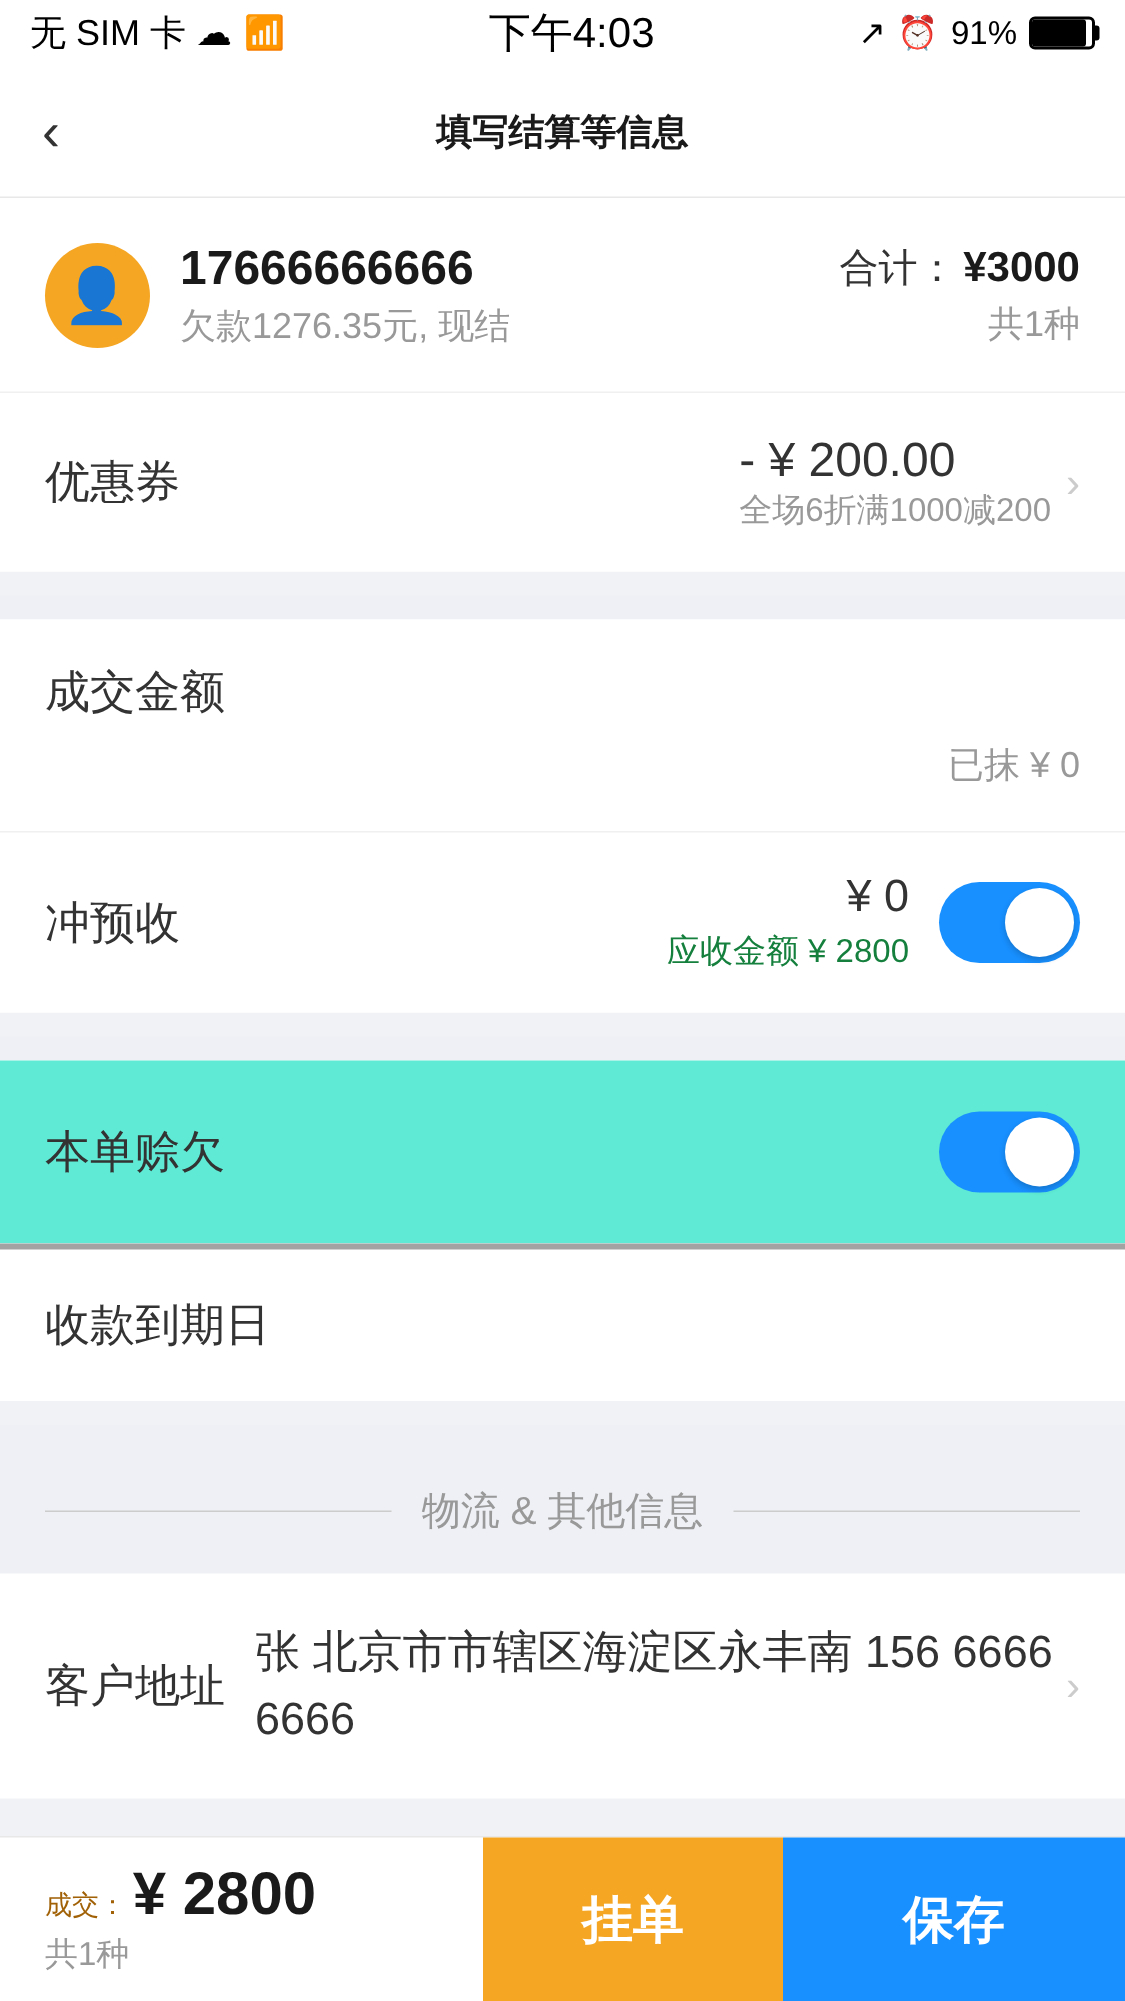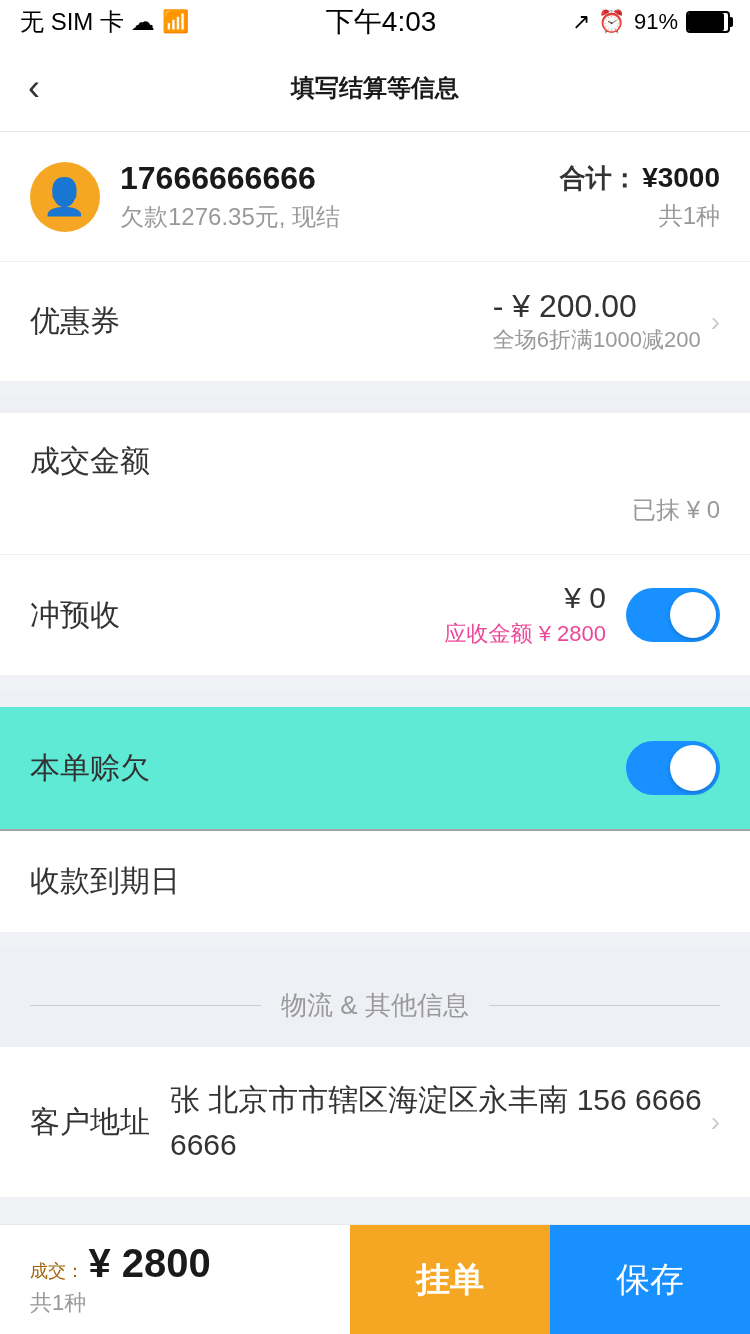--- a/index.html
+++ b/index.html
@@ -138,21 +138,20 @@
       font-size: 24px;
       color: #999;
       margin-top: 4px;
     }
     .customer-right {
       text-align: right;
     }
     .total-label {
       font-size: 26px;
       color: #333;
-      font-weight: bold;
     }
     .total-amount {
       font-size: 28px;
       color: #1a1a1a;
       font-weight: 600;
     }
     .total-count {
       font-size: 24px;
       color: #999;
       margin-top: 4px;
@@ -252,21 +251,21 @@
     .prereceive-amount {
       text-align: right;
     }
     .prereceive-value {
       font-size: 30px;
       color: #333;
       font-weight: 500;
     }
     .prereceive-sub {
       font-size: 22px;
-      color: #ec4899;
+      color: #15803d;
       margin-top: 4px;
     }
 
     
     .toggle {
       width: 94px;
       height: 54px;
       border-radius: 27px;
       background: #1890ff;
       position: relative;
@@ -296,21 +295,21 @@
       font-size: 30px;
       color: #333;
     }
 
     
     .duedate-row {
       display: flex;
       align-items: center;
       padding: 30px 30px;
       background: #fff;
-      border-top: 2px solid #a3a3a3;
+      border-top: 4px solid #a3a3a3;
     }
     .duedate-label {
       font-size: 30px;
       color: #333;
       margin-right: 20px;
     }
     .duedate-value {
       font-size: 30px;
       color: #333;
     }
@@ -402,29 +401,29 @@
       background: #f5a623;
       display: flex;
       align-items: center;
       justify-content: center;
       font-size: 34px;
       color: #fff;
       font-weight: 600;
       cursor: pointer;
     }
     .bottom-save-btn {
-      width: 200px;
+      width: 228px;
       height: 110px;
       background: #1890ff;
       display: flex;
       align-items: center;
       justify-content: center;
       font-size: 34px;
       color: #fff;
-      font-weight: 400;
+      font-weight: 700;
       cursor: pointer;
       text-align: center;
     }
   </style>
 </head>
 <body>
 
 <div class="status-bar">
   <div class="status-left">
     <span>无 SIM 卡 ☁</span>

